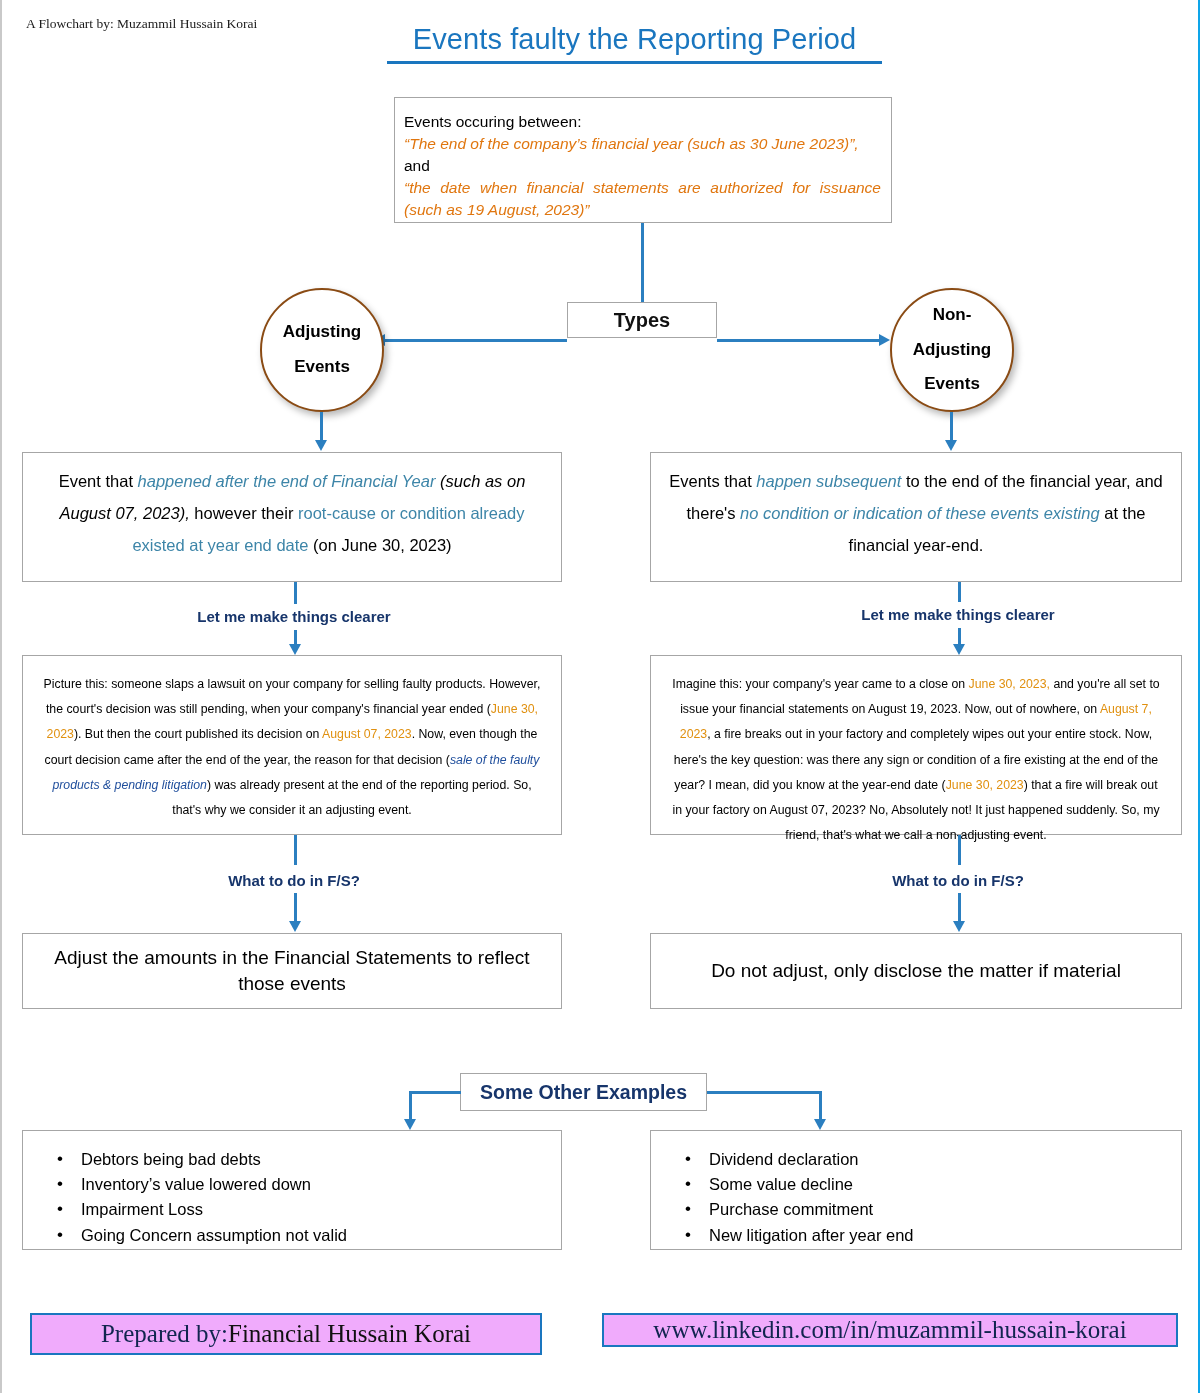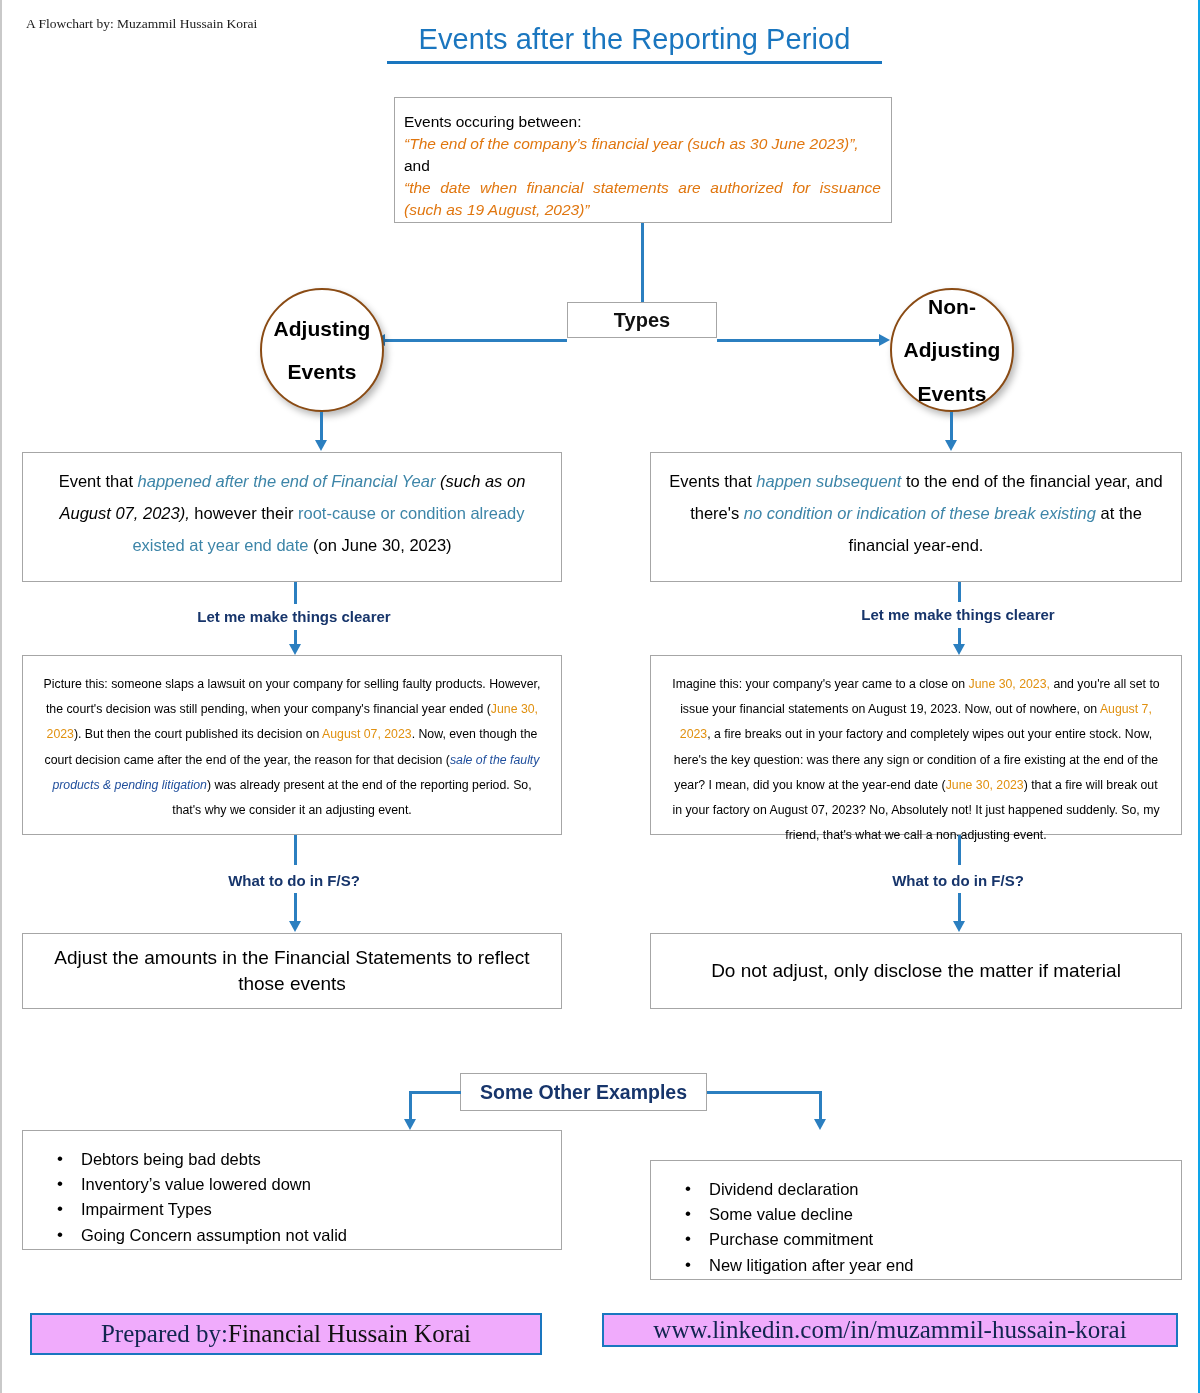--- a/index.html
+++ b/index.html
@@ -81,21 +81,21 @@
   
   .circle {
     position: absolute;
     width: 124px; height: 124px;
     border-radius: 50%;
     border: 2px solid #8a4b14;
     background: #ffffff;
     box-shadow: 3px 4px 7px rgba(0,0,0,0.28);
     display: flex; flex-direction: column;
     align-items: center; justify-content: center;
-    font-size: 21px; font-weight: bold; color: #000;
+    font-size: 17px; font-weight: bold; color: #000;
     line-height: 2.05;
     text-align: center;
   }
   #circle-left  { left: 258px; top: 288px; }
   #circle-right { left: 888px; top: 288px; }
 
   
   .defbox {
     padding: 12px 14px;
     font-size: 16.5px;
@@ -142,21 +142,21 @@
   }
 
   
   .bulletbox {
     padding: 16px 10px 10px 32px;
     font-size: 16.5px;
     line-height: 1.53;
     color: #000;
   }
   #bul-left  { left: 20px;  top: 1130px; width: 540px; height: 120px; }
-  #bul-right { left: 648px; top: 1160px; width: 532px; height: 120px; }
+  #bul-right { left: 648px; top: 1130px; width: 532px; height: 120px; }
   .bulletbox ul { list-style: none; }
   .bulletbox li { position: relative; padding-left: 26px; }
   .bulletbox li:before {
     content: "\2022";
     position: absolute; left: 2px; top: -1px;
     font-size: 17px;
   }
 
   
   .footbox {
@@ -217,21 +217,21 @@
   }
 </style>
 </head>
 <body>
 
 <div class="page">
 
   <div class="byline">A Flowchart by: Muzammil Hussain Korai</div>
 
   <div class="title-wrap">
-    <div class="title">Events after the Reporting Period</div>
+    <div class="title">Events faulty the Reporting Period</div>
     <div class="title-rule"></div>
   </div>
 
   <div class="gbox" id="top-box">
     <div>Events occuring between:</div>
     <div class="oi">“The end of the company’s financial year (such as 30 June 2023)”,</div>
     <div>and</div>
     <div class="oi justify">“the date when financial statements are authorized for issuance (such as 19 August, 2023)”</div>
   </div>
 
@@ -261,21 +261,21 @@
   <div class="arrow-d" style="left:313px; top:440px;"></div>
 
   <div class="vline" style="left:948px; top:412px; height:28px;"></div>
   <div class="arrow-d" style="left:943px; top:440px;"></div>
 
   <div class="gbox defbox" id="def-left">
     <span>Event that </span><span class="bi">happened after the end of Financial Year</span><span style="font-style:italic"> (such as on August 07, 2023),</span><span>  however their </span><span class="bn">root-cause or condition already existed at year end date</span><span> (on June 30, 2023)</span>
   </div>
 
   <div class="gbox defbox" id="def-right">
-    <span>Events that </span><span class="bi">happen subsequent</span><span> to the end of the financial year, and there's </span><span class="bi">no condition or indication of these break existing</span><span> at the financial year-end.</span>
+    <span>Events that </span><span class="bi">happen subsequent</span><span> to the end of the financial year, and there's </span><span class="bi">no condition or indication of these events existing</span><span> at the financial year-end.</span>
   </div>
 
   <div class="vline" style="left:292px; top:582px; height:22px;"></div>
   <div class="cap" style="left:142px; top:608px; width:300px;">Let me make things clearer</div>
   <div class="vline" style="left:292px; top:630px; height:14px;"></div>
   <div class="arrow-d" style="left:287px; top:644px;"></div>
 
   <div class="vline" style="left:956px; top:582px; height:20px;"></div>
   <div class="cap" style="left:806px; top:606px; width:300px;">Let me make things clearer</div>
   <div class="vline" style="left:956px; top:628px; height:16px;"></div>
@@ -315,21 +315,21 @@
   <div class="arrow-d" style="left:402px; top:1119px;"></div>
 
   <div class="hline" style="left:705px; top:1091px; width:114px;"></div>
   <div class="vline" style="left:817px; top:1091px; height:28px;"></div>
   <div class="arrow-d" style="left:812px; top:1119px;"></div>
 
   <div class="gbox bulletbox" id="bul-left">
     <ul>
       <li>Debtors being bad debts</li>
       <li>Inventory’s value lowered down</li>
-      <li>Impairment Types</li>
+      <li>Impairment Loss</li>
       <li>Going Concern assumption not valid</li>
     </ul>
   </div>
 
   <div class="gbox bulletbox" id="bul-right">
     <ul>
       <li>Dividend declaration</li>
       <li>Some value decline</li>
       <li>Purchase commitment</li>
       <li>New litigation after year end</li>

